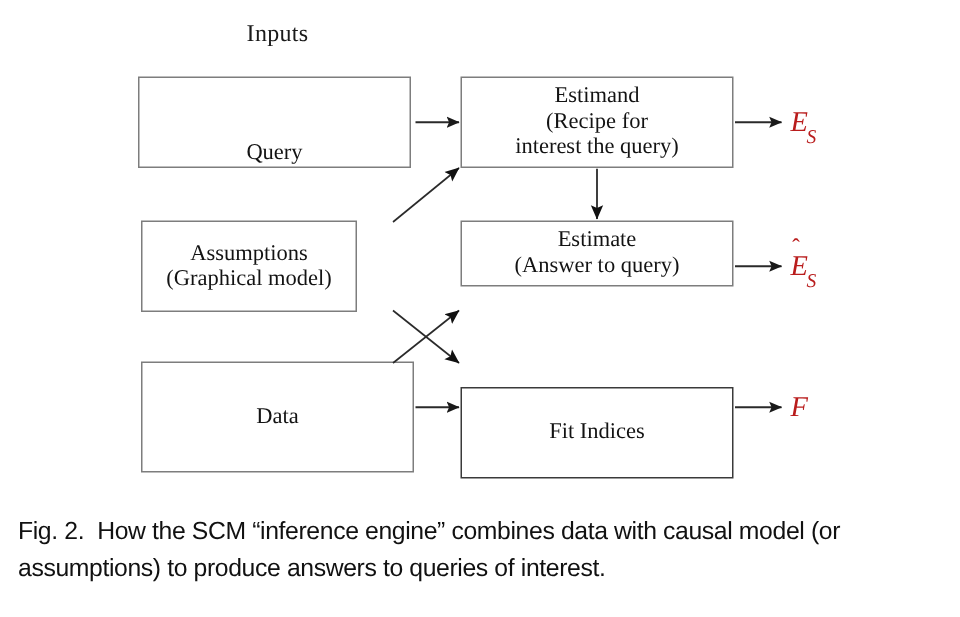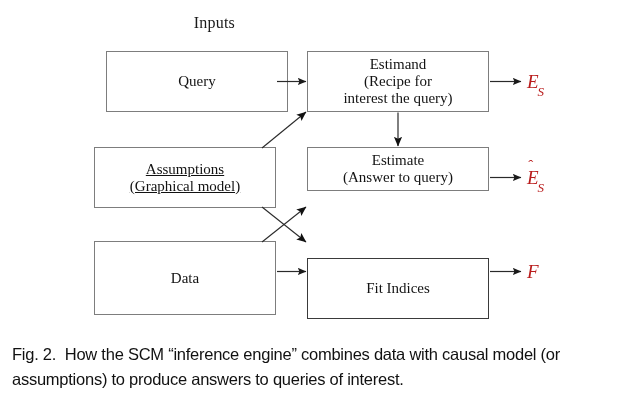--- a/index.html
+++ b/index.html
@@ -20,21 +20,21 @@
   
   .col-header {
     position: absolute;
     font-family: "Liberation Serif", "DejaVu Serif", serif;
     font-size: 16px;
     color: #1a1a1a;
     text-align: center;
     white-space: nowrap;
     letter-spacing: 0.2px;
   }
-  #hdr-inputs  { left: 135px; top: 14px; width: 100px; text-align: right; }
+  #hdr-inputs  { left: 135px; top: 14px; width: 100px; }
   #hdr-outputs { left: 328px; top: 14px; width: 100px; margin-top: 40px; }
 
   
   .node-box {
     position: absolute;
     box-sizing: border-box;
     background: #ffffff;
     border: 1.2px solid #7d7d7d;
     display: flex;
     align-items: center;
@@ -44,23 +44,23 @@
   .node-box.dark { border-color: #3a3a3a; }
   .node-label {
     font-family: "Liberation Serif", "DejaVu Serif", serif;
     font-size: 15px;
     line-height: 17px;
     color: #131313;
     padding: 0 4px;
     white-space: pre-line;
   }
 
-  #box-query     { left: 106px;  top: 51px;  width: 182px; height: 61px; }
+  #box-query     { left: 92px;  top: 51px;  width: 182px; height: 61px; align-items: flex-end; }
   #box-estimand  { left: 307px; top: 51px;  width: 182px; height: 61px; }
-  #box-assume    { left: 94px;  top: 147px; width: 182px; height: 61px; text-decoration: underline; }
+  #box-assume    { left: 94px;  top: 147px; width: 144px; height: 61px; }
   #box-estimate  { left: 307px; top: 147px; width: 182px; height: 44px; }
   #box-data      { left: 94px;  top: 241px; width: 182px; height: 74px; }
   #box-fit       { left: 307px; top: 258px; width: 182px; height: 61px; }
 
   
   #arrow-layer {
     position: absolute;
     left: 0; top: 0;
     width: 640px; height: 411px;
     pointer-events: none;

